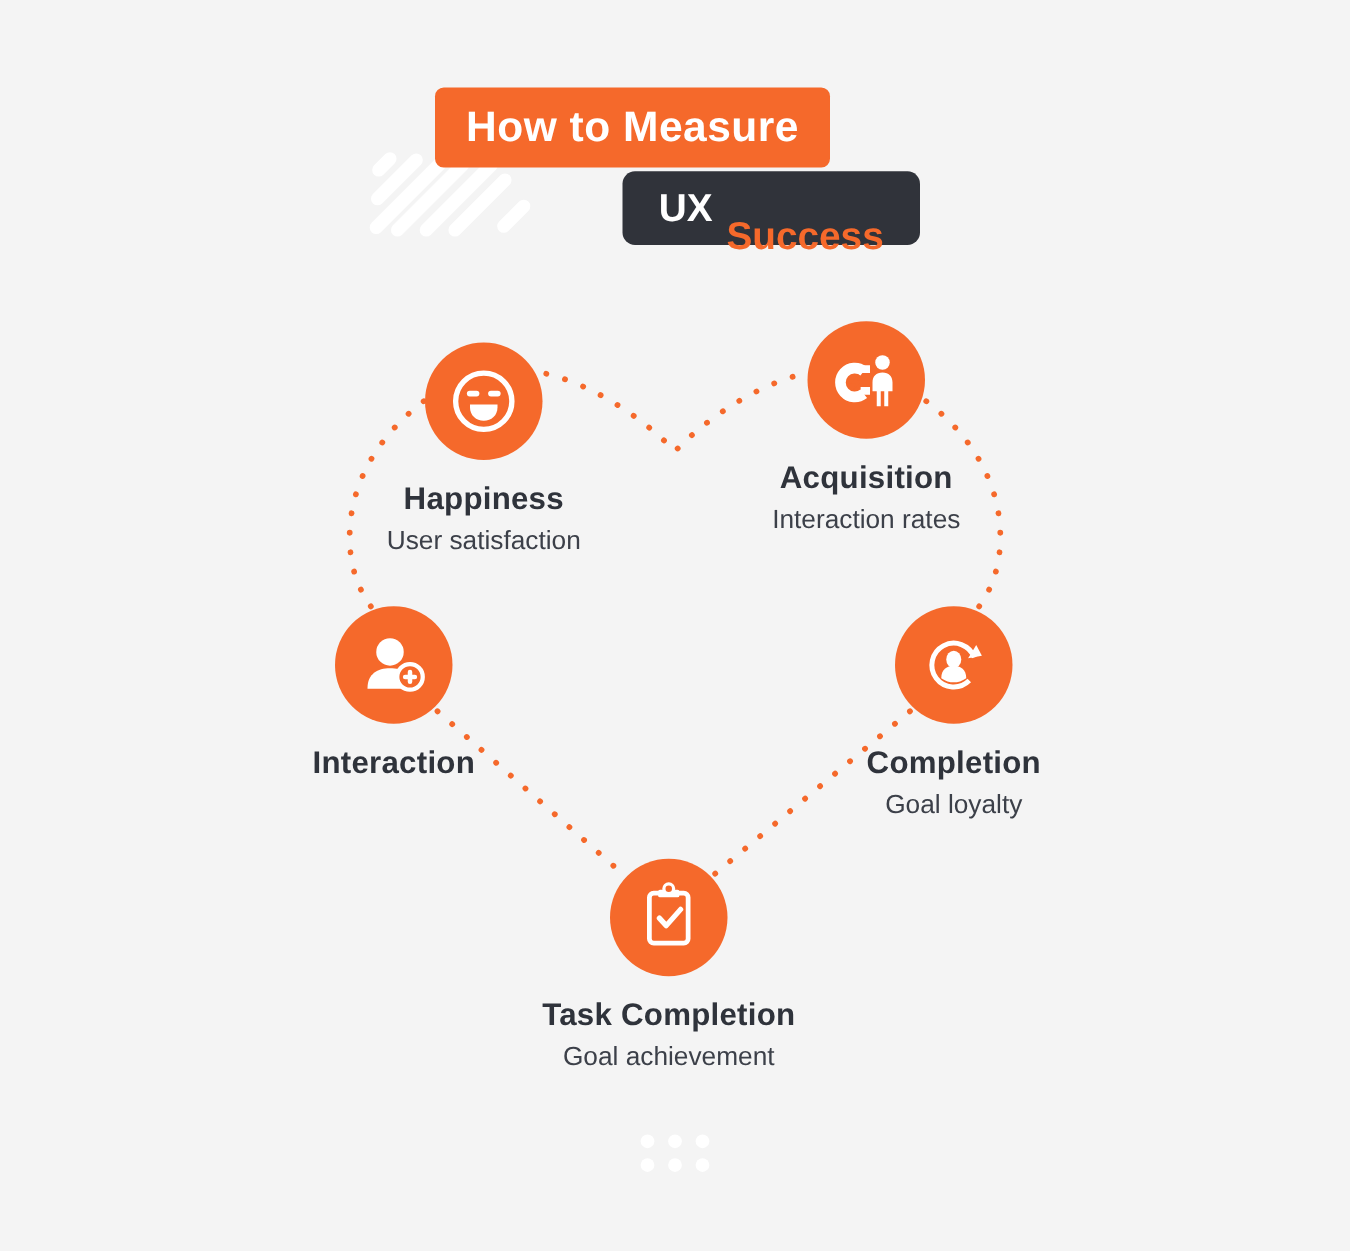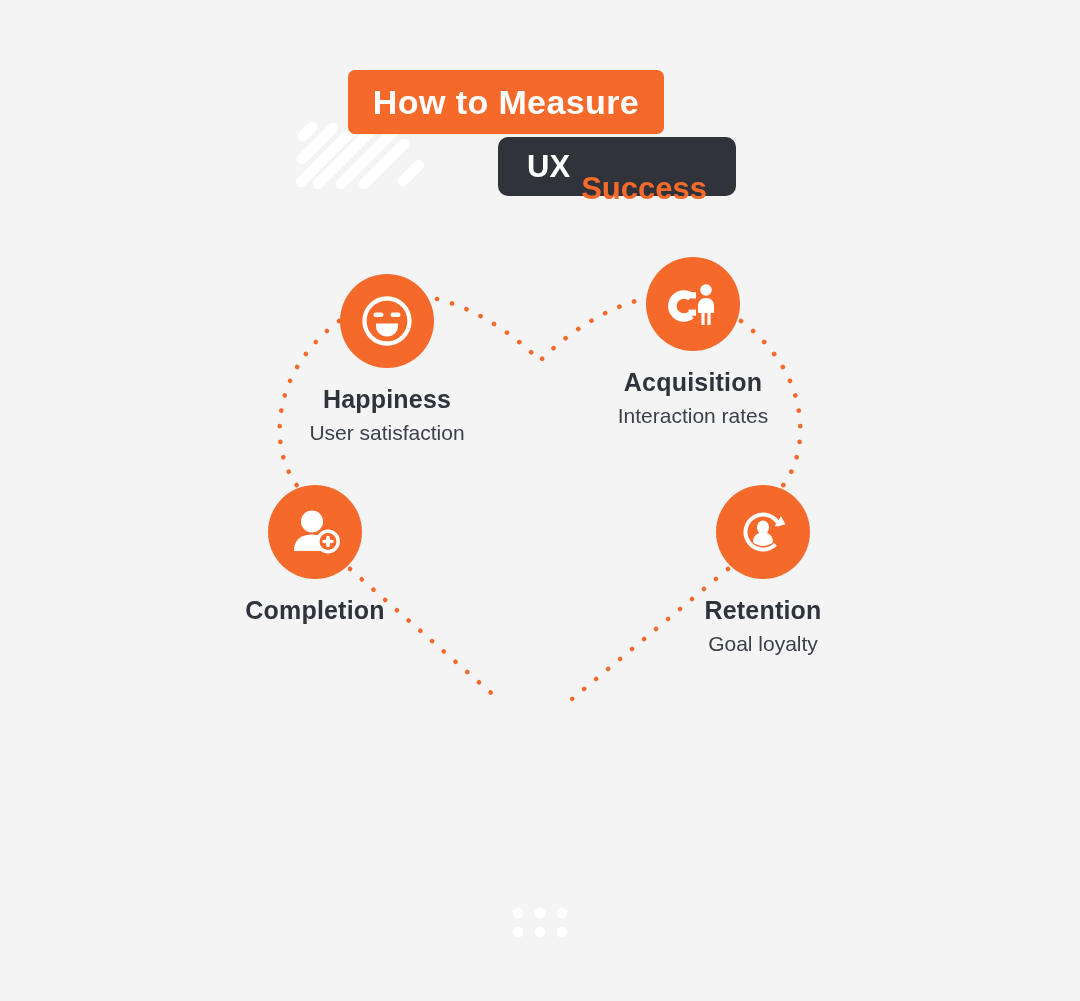--- a/index.html
+++ b/index.html
@@ -135,30 +135,42 @@
   <div class="node node-acquisition">
     <div class="bubble">
       <svg viewBox="0 0 94 94">
         <circle class="ic-fill" cx="44" cy="36.5" r="11"></circle>
         <path class="ic-fill" d="M26 65.5 c0 -11.5 8 -16 18 -16 c10 0 18 4.5 18 16 v0.5 H26 z"></path>
         <circle class="ic-orange" cx="60" cy="56.5" r="10.2" stroke="#FFFFFF" stroke-width="3.4"></circle>
         <rect class="ic-fill" x="54.3" y="54.7" width="11.4" height="3.6" rx="1.8"></rect>
         <rect class="ic-fill" x="58.2" y="50.8" width="3.6" height="11.4" rx="1.8"></rect>
       </svg>
     </div>
-    <div class="label">Completion</div>
+    <div class="label">Interaction</div>
   </div>
 
   <div class="node node-retention">
     <div class="bubble">
       <svg viewBox="0 0 94 94">
         <path class="ic-stroke" d="M59.4 59.4 A 17.5 17.5 0 1 1 63.4 41" stroke-width="4"></path>
         <polygon class="ic-fill" points="65,31 58.5,41.5 69.5,39.5"></polygon>
         <ellipse class="ic-fill" cx="47" cy="42.5" rx="6" ry="7"></ellipse>
         <path class="ic-fill" d="M37 57.5 c0 -7 4.5 -10 10 -10 s10 3 10 10 c-6.5 4.5 -13.5 4.5 -20 0 z"></path>
       </svg>
     </div>
-    <div class="label">Retention</div>
+    <div class="label">Completion</div>
     <div class="desc">Goal loyalty</div>
   </div>
 
+  <div class="node node-task">
+    <div class="bubble">
+      <svg viewBox="0 0 94 94">
+        <rect class="ic-stroke" x="31.5" y="27.5" width="31" height="40" rx="3.5" stroke-width="3.8"></rect>
+        <rect class="ic-fill" x="38.5" y="24.8" width="17" height="6" rx="1.5"></rect>
+        <circle class="ic-orange" cx="47" cy="24" r="3.9" stroke="#FFFFFF" stroke-width="2.6"></circle>
+        <polyline class="ic-stroke" points="39.5,47.5 45,53.5 56.5,40.5" stroke-width="4.2" stroke-linecap="round" stroke-linejoin="round"></polyline>
+      </svg>
+    </div>
+    <div class="label">Task Completion</div>
+    <div class="desc">Goal achievement</div>
+  </div>
 
 </div>
 
 </body></html>

